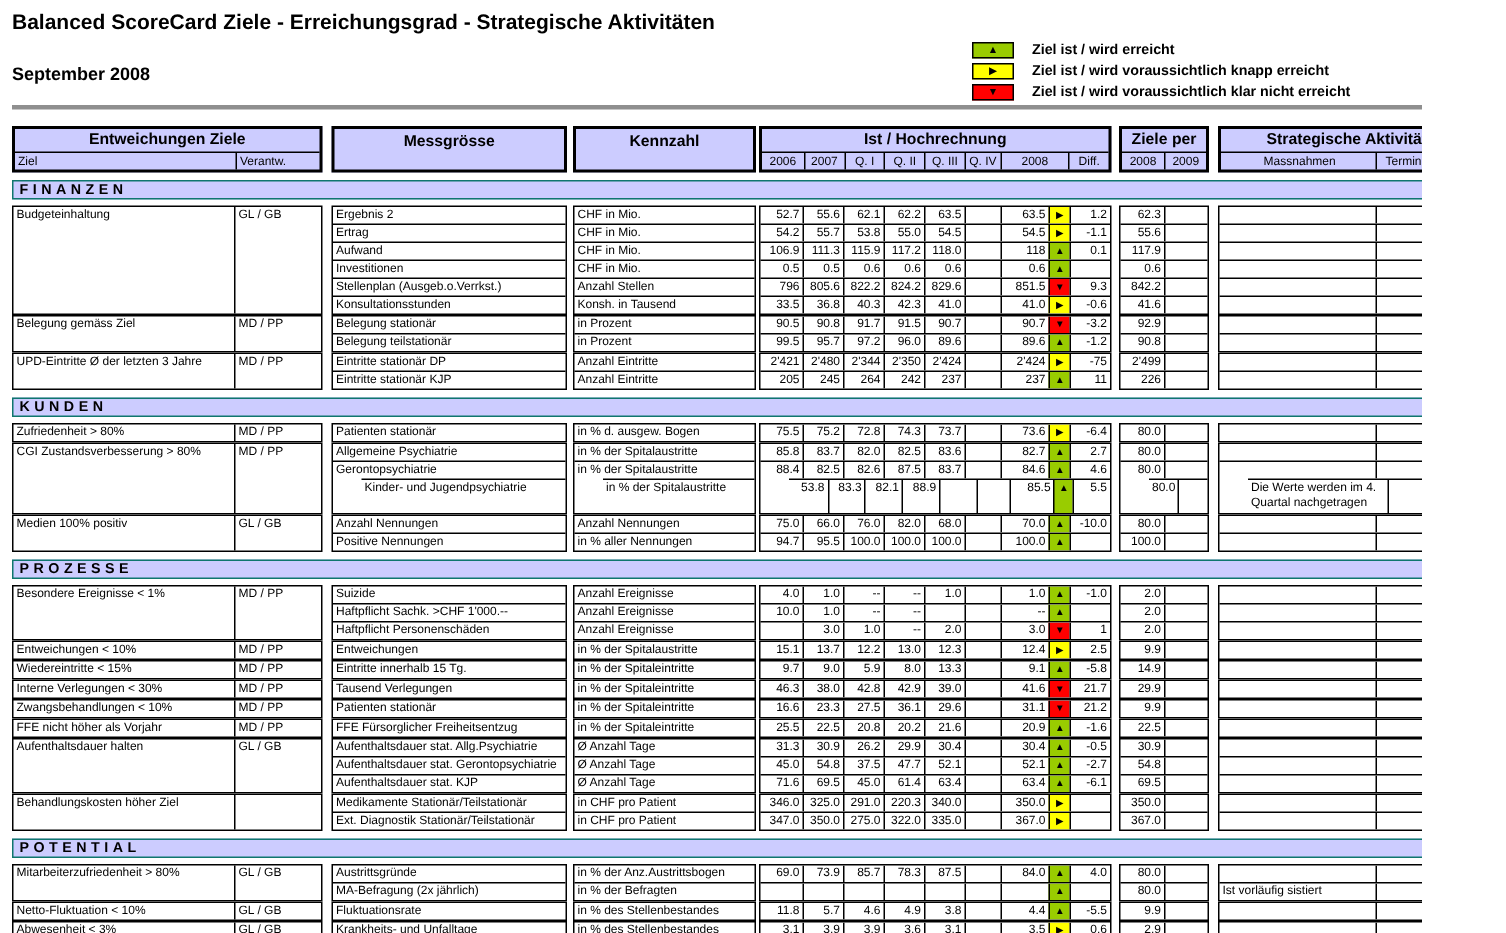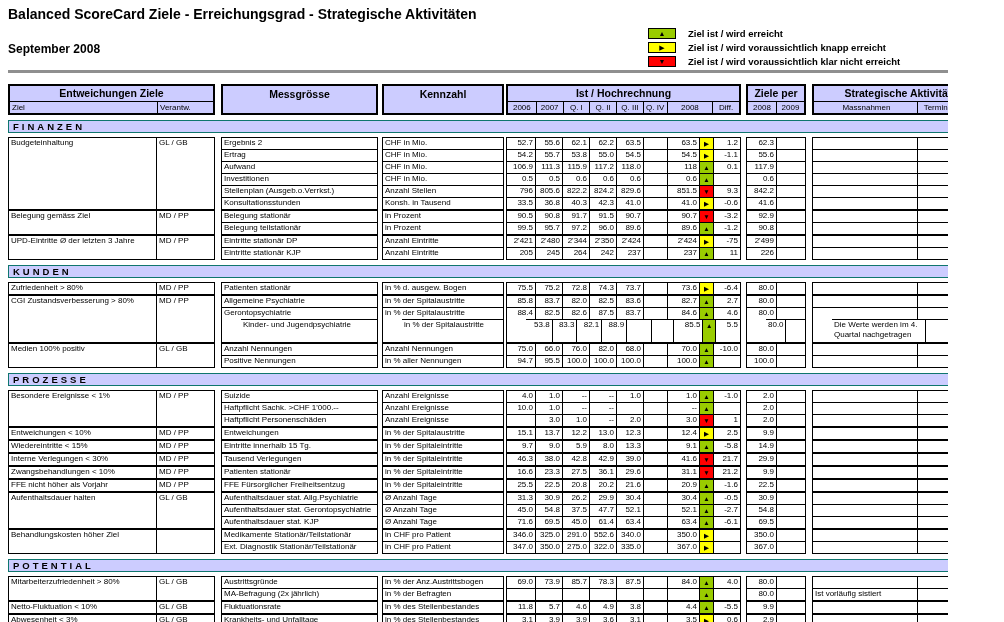--- a/index.html
+++ b/index.html
@@ -1067,21 +1067,21 @@
             </div>
             <div class="r">
               <div class="c mfull">in CHF pro Patient</div>
             </div>
           </div>
           <div class="blk blk-d">
             <div class="r">
               <div class="c num w2006">346.0</div>
               <div class="c num w27">325.0</div>
               <div class="c num w27">291.0</div>
-              <div class="c num w27">552.6</div>
+              <div class="c num w27">220.3</div>
               <div class="c num w27">340.0</div>
               <div class="c num wq4"></div>
               <div class="c num wh">350.0</div>
               <div class="c wst" style="background: rgb(255, 255, 0);">▶</div>
               <div class="c num wdiff"></div>
             </div>
             <div class="r">
               <div class="c num w2006">347.0</div>
               <div class="c num w27">350.0</div>
               <div class="c num w27">275.0</div>

